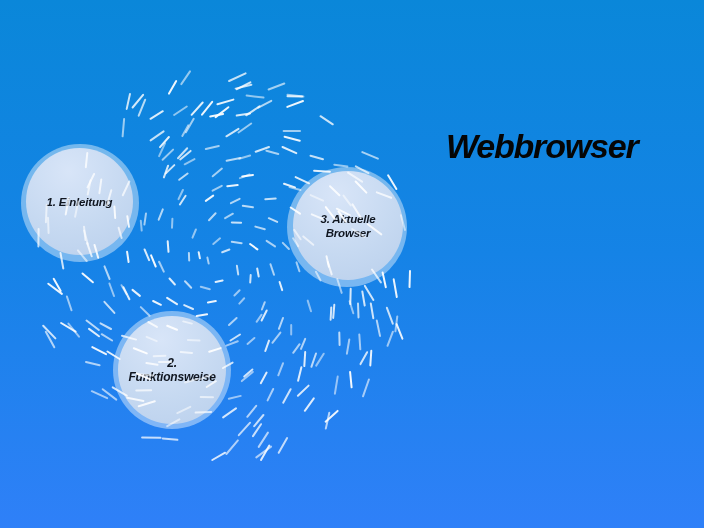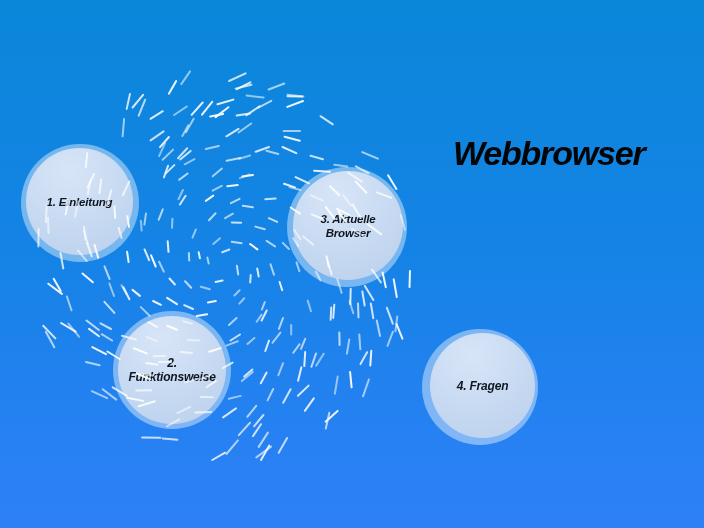--- a/index.html
+++ b/index.html
@@ -9,21 +9,21 @@
   }
   .canvas{
     position:absolute;inset:0;
     background:linear-gradient(180deg,#0a87d9 0%,#1583e6 48%,#2f80f8 100%);
   }
   #swirl{
     position:absolute;inset:0;width:704px;height:528px;
     pointer-events:none;z-index:3;
   }
   .title{
-    position:absolute;left:446px;top:127px;margin:7px;z-index:4;
+    position:absolute;left:446px;top:127px;margin:0;z-index:4;
     font-size:34px;font-weight:700;font-style:italic;
     letter-spacing:-1.2px;color:#050505;white-space:nowrap;
   }
   .bubble{
     position:absolute;border-radius:50%;z-index:2;
     background:rgba(255,255,255,0.42);
   }
   .bubble-face{
     position:absolute;border-radius:50%;
     background:radial-gradient(circle at 40% 22%,#d8e5f8 0%,#c6d9f1 55%,#b9cfec 100%);
@@ -333,20 +333,14 @@
     </div>
   </div>
 
   <div class="bubble b3">
     <div class="bubble-face">
       <span class="line">3. Aktuelle</span>
       <span class="line">Browser</span>
     </div>
   </div>
 
-  <div class="bubble b4">
-    <div class="bubble-face">
-      <span class="line">4. Fragen</span>
-      <span class="line"></span>
-    </div>
-  </div>
 
 </div>
 
 </body></html>

